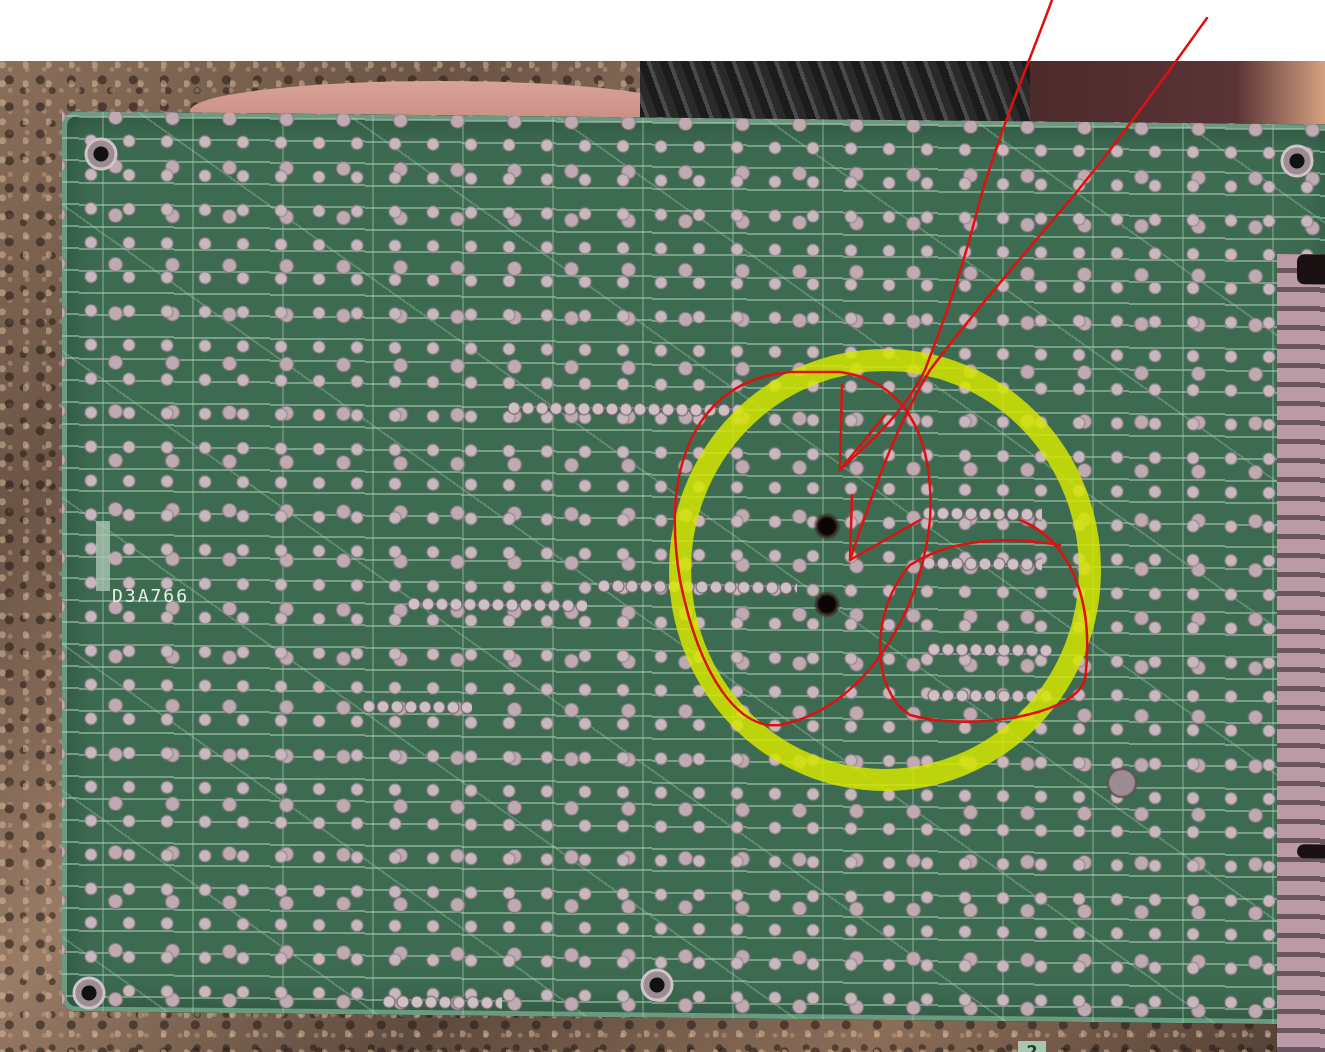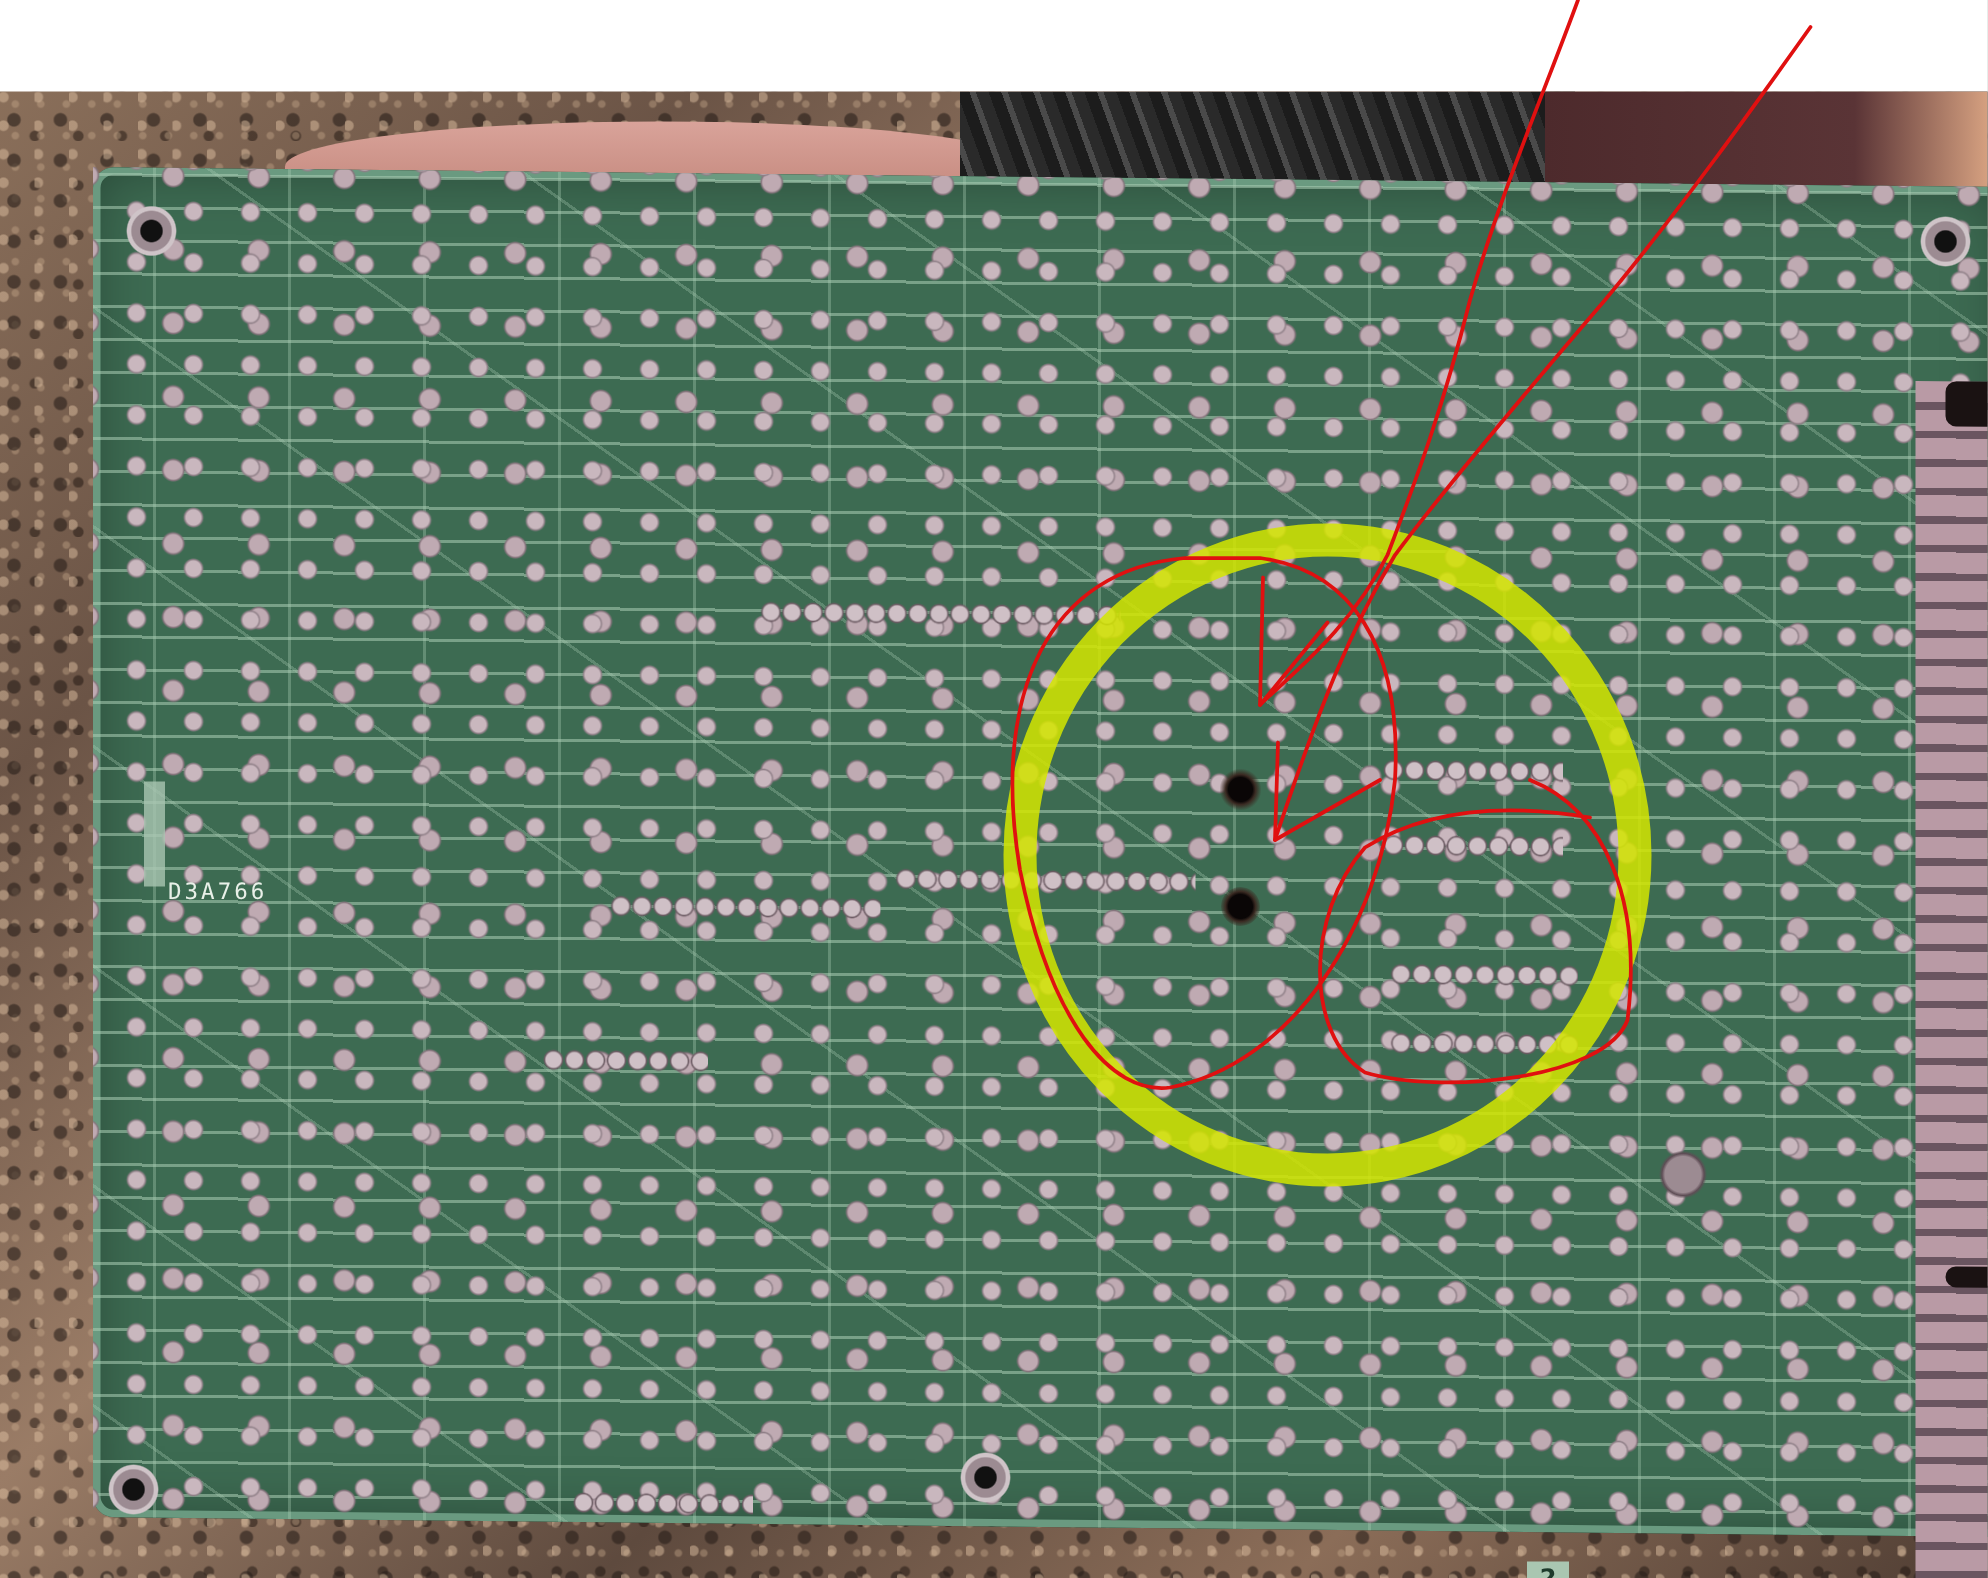--- a/index.html
+++ b/index.html
@@ -33,21 +33,21 @@
     background-image:
       radial-gradient(circle, #c9b7be 0 5px, #8e7e86 6px, transparent 7px),
       radial-gradient(circle, #bfaab2 0 6px, #84737b 7px, transparent 8px);
     background-size:38px 34px, 57px 49px;
     background-position:10px 12px, 25px 30px;}
   .edge-connector{position:absolute;right:0;top:130px;width:60px;height:800px;
     background:repeating-linear-gradient(180deg,#b99aa5 0 14px,#6a5560 14px 19px);}
   .edge-slot{position:absolute;right:0;width:40px;height:14px;background:#1a1212;border-radius:7px 0 0 7px;}
   .hole{position:absolute;width:34px;height:34px;border-radius:50%;
     background:radial-gradient(circle,#111 0 7px,#9c8b92 8px 13px,#cfc4c8 14px 16px,transparent 17px);}
-  .silk{position:absolute;color:#e8f0e8;font-family:"DejaVu Sans Mono",monospace;font-size:15px;letter-spacing:2px;}
+  .silk{position:absolute;color:#e8f0e8;font-family:"DejaVu Sans Mono",monospace;font-size:18px;letter-spacing:2px;}
   .silk-vert{position:absolute;left:96px;top:460px;width:14px;height:70px;background:#a9c6b1;opacity:.8;}
   .silk-box{position:absolute;left:1018px;top:980px;width:28px;height:22px;background:#a9c6b1;color:#1e3b2c;
     font-size:16px;font-weight:bold;text-align:center;line-height:22px;}
   .ic-row{position:absolute;height:14px;background:radial-gradient(circle,#cfc0c6 0 5px,#6b5a62 6px,transparent 7px);background-size:14px 14px;}
   .burn{position:absolute;border-radius:50%;background:radial-gradient(circle,#0a0606 0 8px,#3a2a22 10px,transparent 14px);}
   .overlay{position:absolute;left:0;top:0;width:1325px;height:1052px;pointer-events:none;}
 </style>
 </head>
 <body>
 

